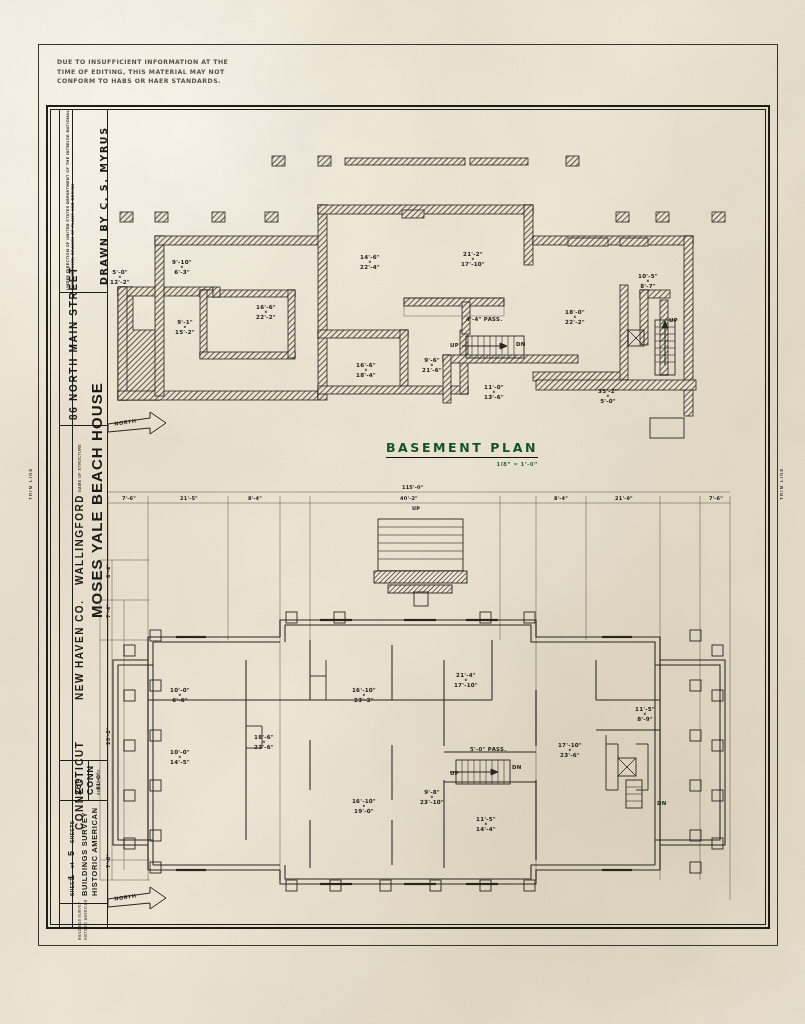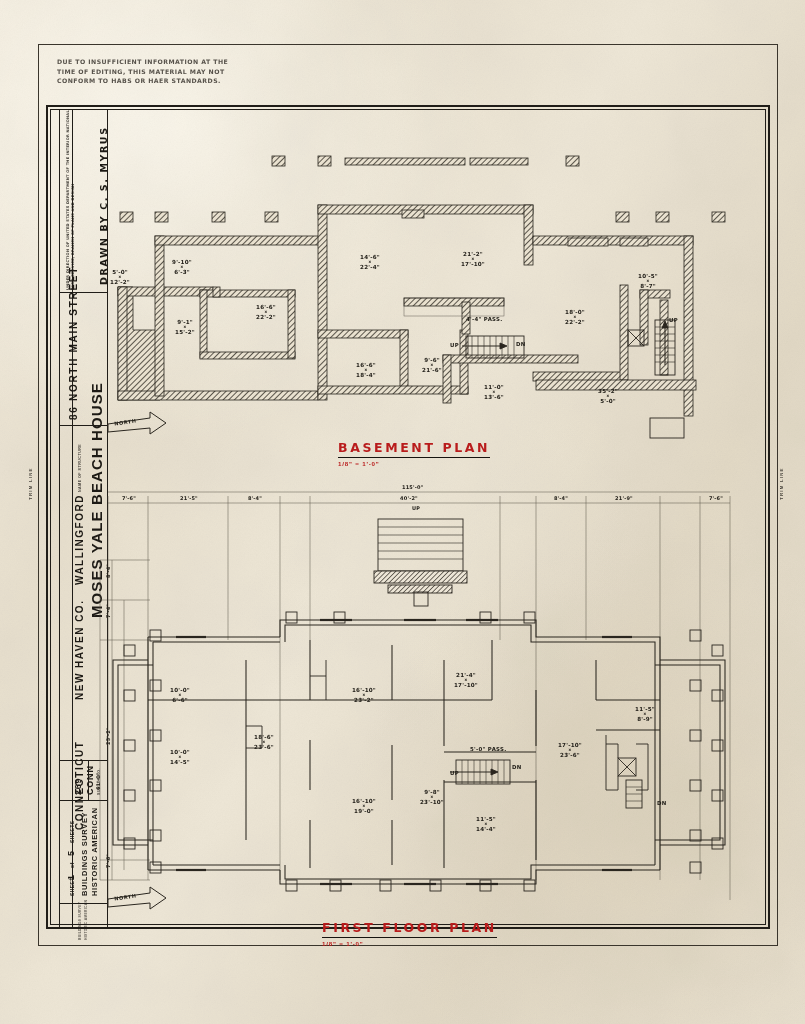--- a/index.html
+++ b/index.html
@@ -49,21 +49,21 @@
   .t-sub{font-size:10px;letter-spacing:1.5px;font-weight:700;}
   .t-mini{font-size:3.6px;letter-spacing:.5px;font-weight:700;opacity:.85;}
   .t-survey{font-size:9px;letter-spacing:.8px;font-weight:700;text-align:center;}
   .t-habs{font-size:7.4px;letter-spacing:.7px;font-weight:700;line-height:1.5;
           text-align:center;}
   .t-sheet{font-size:5px;letter-spacing:.4px;font-weight:700;}
   .t-trim{font-size:4.4px;letter-spacing:1.2px;font-weight:700;opacity:.8;}
   .t-credit{font-size:3.4px;letter-spacing:.3px;line-height:1.4;font-weight:700;opacity:.7;}
 
   
-  .plantitle{position:absolute;text-align:left;color:#b91c1c;}
+  .plantitle{position:absolute;text-align:right;color:#14532d;}
   .plantitle .big{font-size:12.5px;letter-spacing:2.6px;font-weight:700;
       font-family:"DejaVu Sans",sans-serif;
       border-bottom:1.4px solid #16130f;padding-bottom:2px;display:inline-block;}
   .plantitle .sc{font-size:6.2px;letter-spacing:.8px;margin-top:2px;font-weight:600;}
 
   
   .dim{position:absolute;font-size:5.6px;line-height:1.15;color:#23201a;
        text-align:center;white-space:nowrap;font-weight:600;
        font-family:"DejaVu Sans",sans-serif;letter-spacing:.2px;}
   .dim .x{font-size:4px;display:block;line-height:.9;}
@@ -416,24 +416,20 @@
       <line x1="602" y1="870" x2="632" y2="870"></line>
     </g>
 
     <g stroke="#2a261f" fill="none" stroke-width="1">
       <path d="M108,899 L150,893 L150,887 L166,898 L150,909 L150,903 L108,907 Z"></path>
     </g>
   </svg>
 
   <div class="tiny" style="left:114px;top:894px;transform:rotate(-8deg);font-size:5px;letter-spacing:.6px;">NORTH</div>
 
-  <div class="plantitle" style="left:322px;top:918px;width:220px;">
-    <div class="big">FIRST FLOOR PLAN</div>
-    <div class="sc">1/8" = 1'-0"</div>
-  </div>
 
   <div id="labels">
       <div class="dim" style="left: 94px; top: 269px; width: 52px;"><span>5'-0"</span><span class="x">x</span><span>12'-2"</span></div>
       <div class="dim" style="left: 156px; top: 259px; width: 52px;"><span>9'-10"</span><span class="x">x</span><span>6'-3"</span></div>
       <div class="dim" style="left: 159px; top: 319px; width: 52px;"><span>9'-1"</span><span class="x">x</span><span>15'-2"</span></div>
       <div class="dim" style="left: 240px; top: 304px; width: 52px;"><span>16'-6"</span><span class="x">x</span><span>22'-2"</span></div>
       <div class="dim" style="left: 344px; top: 254px; width: 52px;"><span>14'-6"</span><span class="x">x</span><span>22'-4"</span></div>
       <div class="dim" style="left: 447px; top: 251px; width: 52px;"><span>21'-2"</span><span class="x">x</span><span>17'-10"</span></div>
       <div class="dim" style="left: 340px; top: 362px; width: 52px;"><span>16'-6"</span><span class="x">x</span><span>18'-4"</span></div>
       <div class="dim" style="left: 406px; top: 357px; width: 52px;"><span>9'-6"</span><span class="x">x</span><span>21'-6"</span></div>

